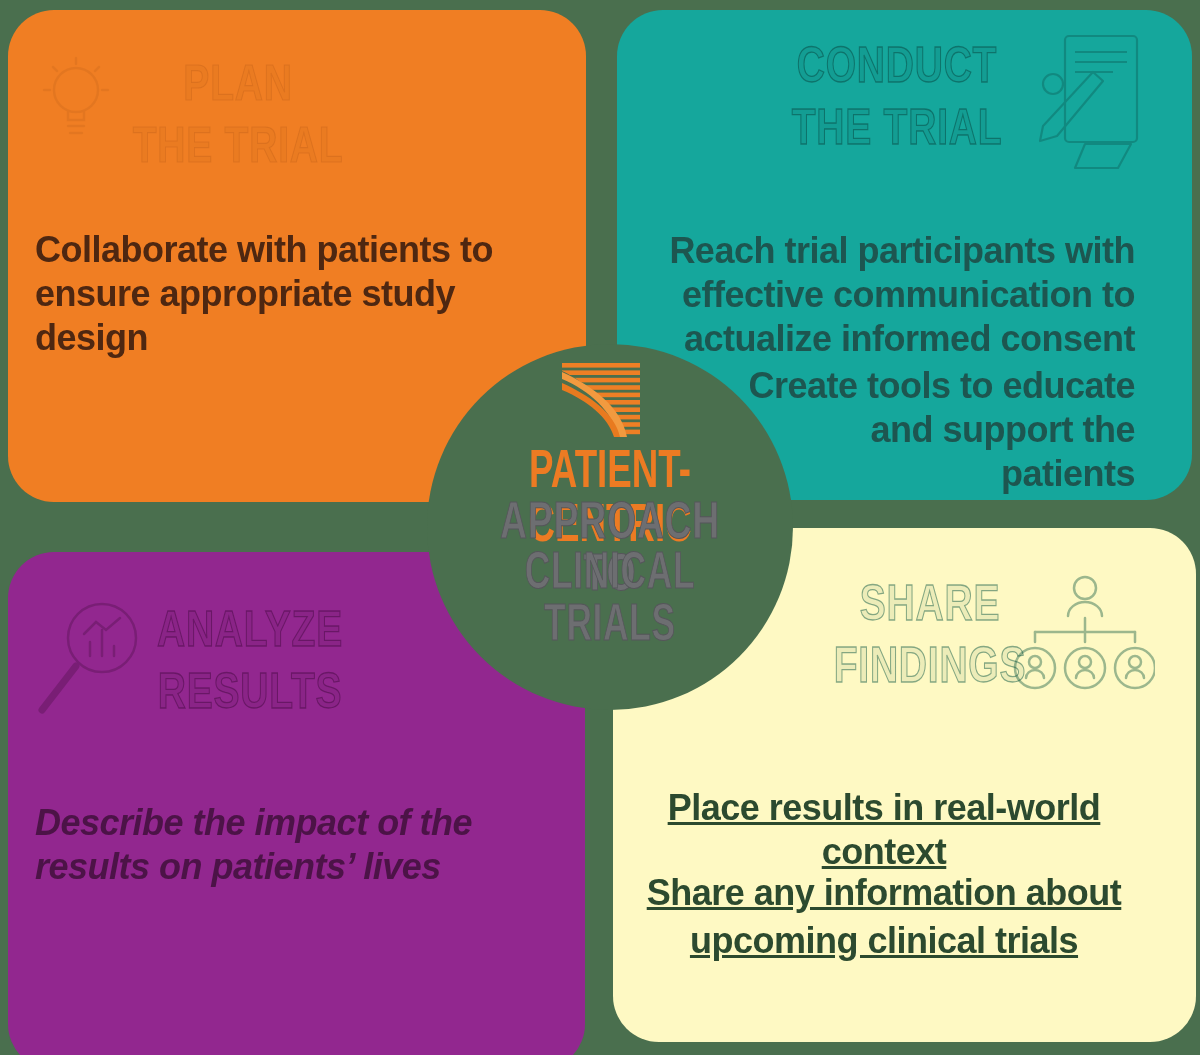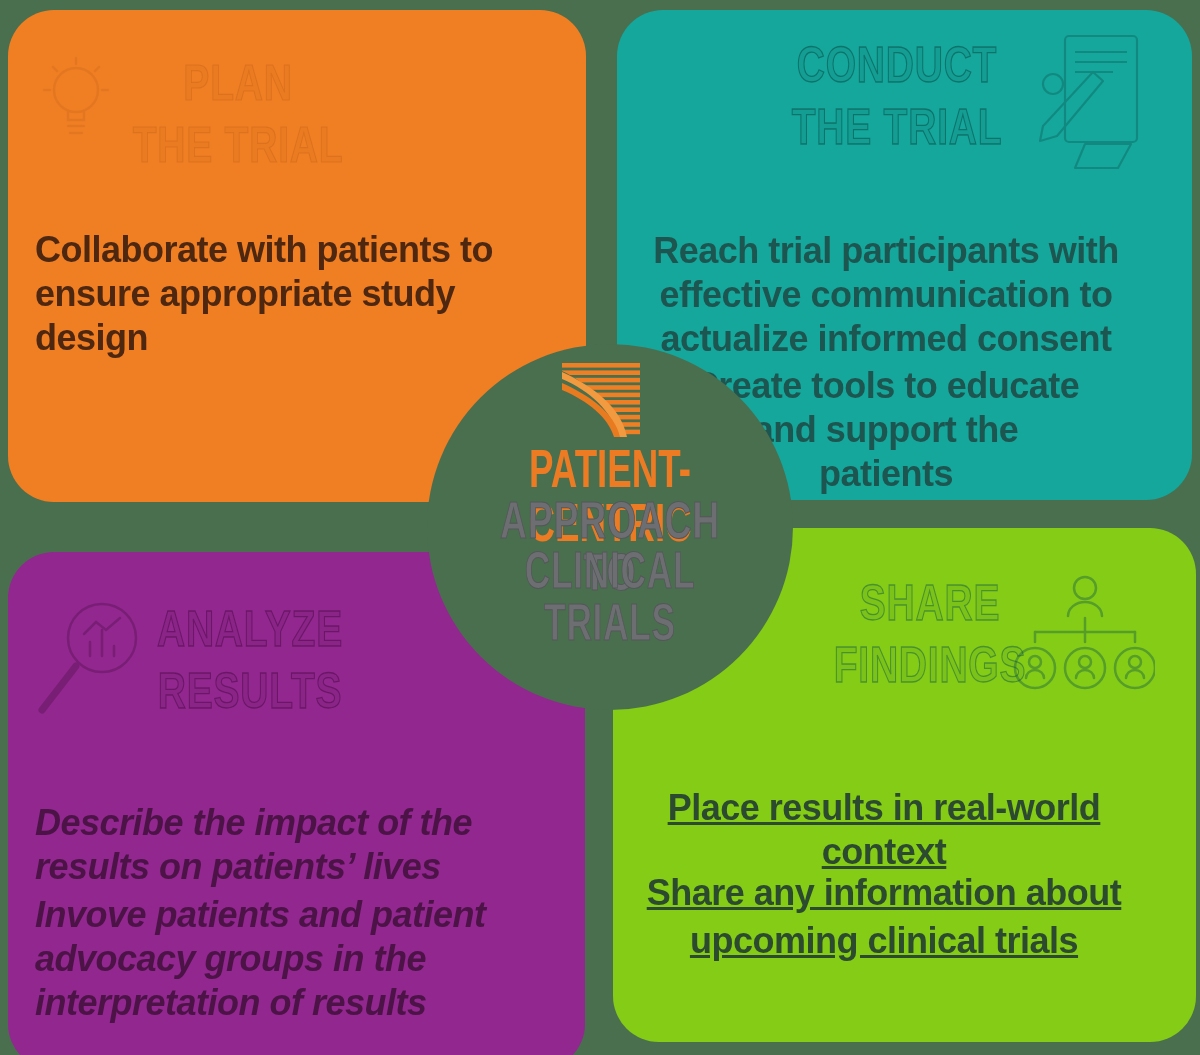--- a/index.html
+++ b/index.html
@@ -5,21 +5,21 @@
   html,body { margin:0; padding:0; }
   .stage {
     position:relative; width:1200px; height:1055px;
     background:#4A6F4E; overflow:hidden;
     font-family:"Liberation Sans", sans-serif;
   }
   .quad { position:absolute; border-radius:46px; }
   .quad.plan    { left:8px;   top:10px;  width:578px; height:492px; background:#F07E23; }
   .quad.conduct { left:617px; top:10px;  width:575px; height:490px; background:#15A79C; }
   .quad.analyze { left:8px;   top:532px; width:577px; height:518px; background:#92278F;margin-top:20px; }
-  .quad.share   { left:613px; top:528px; width:583px; height:514px; background:#84cc16; }
+  .quad.share   { left:613px; top:528px; width:583px; height:514px; background:#fef9c3; }
 
   .q-title {
     position:absolute; text-align:center; font-weight:bold;
     font-size:50px; line-height:62px; text-transform:uppercase;
     transform:scaleX(0.78); transform-origin:center top; letter-spacing:1px;
   }
   .q-title span { display:block; }
   .plan    .q-title { left:85px;  top:42px; width:290px; -webkit-text-stroke:1.2px rgba(158,79,17,0.22); color:rgba(158,79,17,0.06); }
   .conduct .q-title { left:130px; top:24px; width:300px; -webkit-text-stroke:1.3px rgba(8,70,64,0.50);  color:rgba(8,70,64,0.10); }
   .analyze .q-title { left:92px;  top:46px; width:300px; -webkit-text-stroke:1.3px rgba(70,10,66,0.50); color:rgba(70,10,66,0.10); }
@@ -29,21 +29,21 @@
   .plan    .q-icon { left:32px;  top:46px; width:72px;  height:100px; }
   .conduct .q-icon { left:418px; top:22px; width:106px; height:138px; }
   .analyze .q-icon { left:24px;  top:44px; width:112px; height:122px; }
   .share   .q-icon { left:400px; top:46px; width:142px; height:124px; }
 
   .q-text {
     position:absolute; white-space:pre-line; font-weight:bold;
     font-size:36px; line-height:44px; letter-spacing:-0.5px;
   }
   .plan    .q-text { left:27px; right:30px; text-align:left;  color:#4E2711; }
-  .conduct .q-text { left:20px; right:57px; text-align:center; color:#1D5650; }
+  .conduct .q-text { left:20px; right:57px; text-align:right; color:#1D5650; }
   .analyze .q-text { left:27px; right:30px; text-align:left;  color:#4C1347;font-style:italic; }
   .share   .q-text { left:20px; right:61px; text-align:center; color:#2C4A2F;text-decoration:underline; }
 
   .plan    .p1 { top:182px; } .plan    .p2 { top:335px; }
   .conduct .p1 { top:183px; } .conduct .p2 { top:318px; }
   .analyze .p1 { top:213px; } .analyze .p2 { top:305px; }
   .share   .p1 { top:222px; } .share   .p2 { top:305px; line-height:48px; }
 
   .center-circle {
     position:absolute; left:427px; top:344px; width:366px; height:366px;
@@ -114,23 +114,20 @@
       <line x1="82" y1="60" x2="82" y2="50"></line>
       <polyline points="52,38 64,26 74,34 88,22"></polyline>
       <line x1="44" y1="70" x2="10" y2="114" stroke-width="7"></line>
     </svg>
     <div class="q-title">
       <span>ANALYZE</span>
       <span>RESULTS</span>
     </div>
     <p class="q-text p1">Describe the impact of the
 results on patients’ lives</p>
-    <p class="q-text p2">Invove patients and patient
-advocacy groups in the
-interpretation of results</p>
   </div>
 
   <div class="quad share">
     <svg class="q-icon" viewBox="0 0 142 124" fill="none" stroke="#175E44" stroke-width="2.5" opacity="0.42" stroke-linecap="round">
       <circle cx="72" cy="14" r="11"></circle>
       <path d="M55,42 a17,14 0 0 1 34,0"></path>
       <line x1="72" y1="44" x2="72" y2="58"></line>
       <line x1="22" y1="58" x2="122" y2="58"></line>
       <line x1="22" y1="58" x2="22" y2="68"></line>
       <line x1="72" y1="58" x2="72" y2="68"></line>

